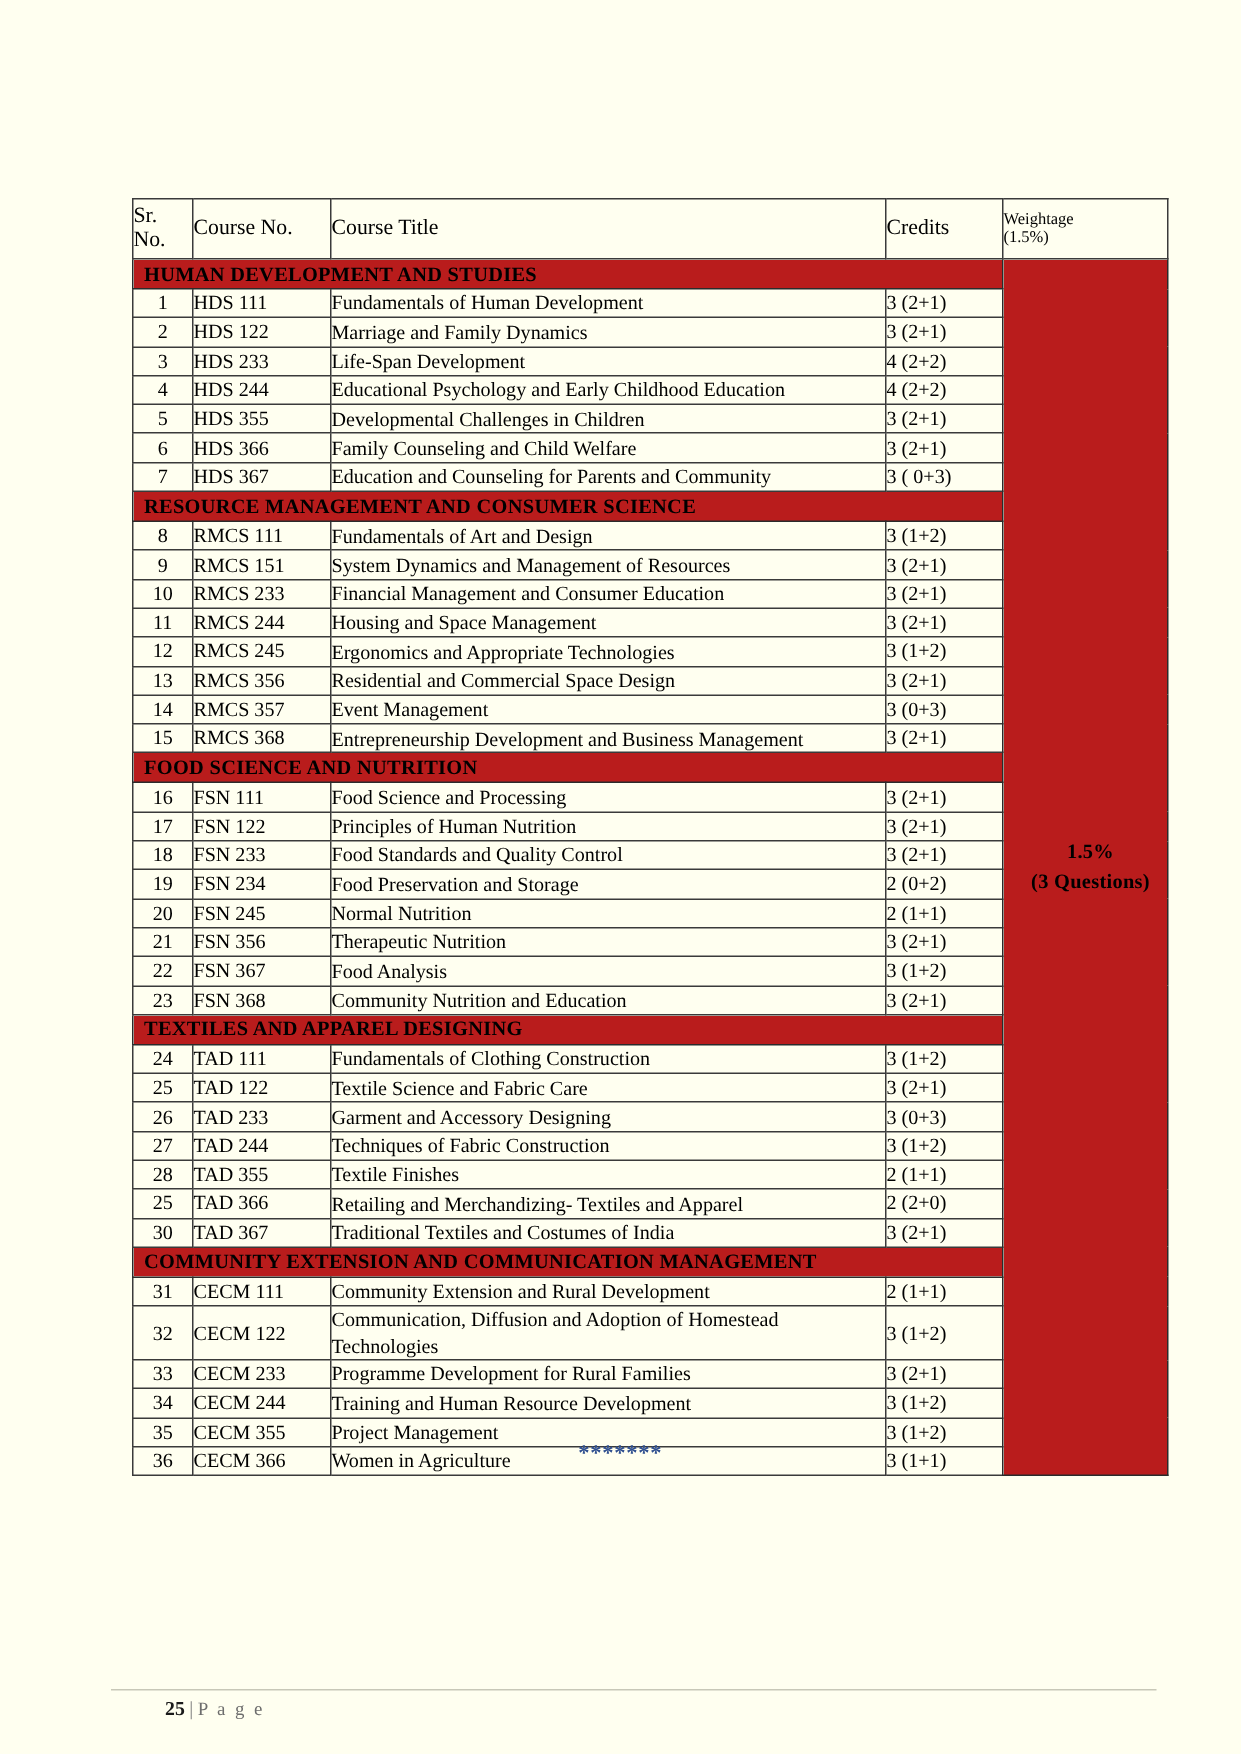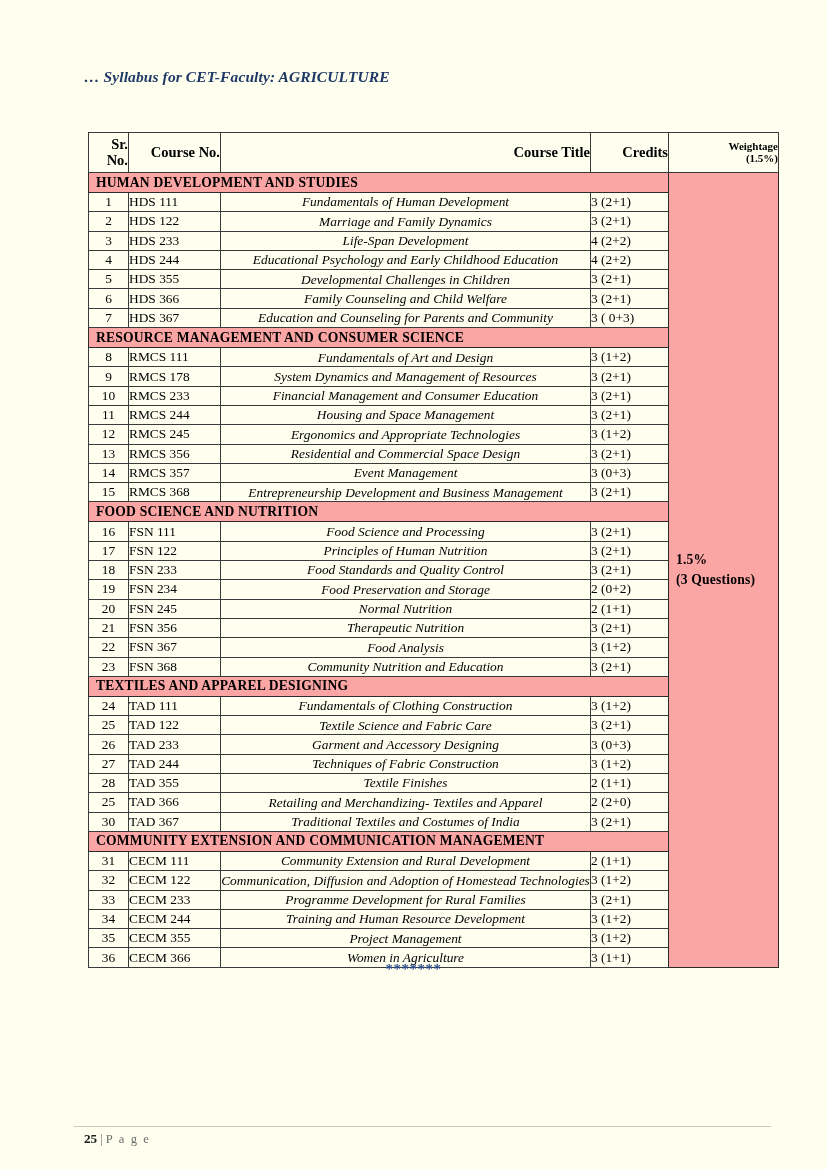--- a/index.html
+++ b/index.html
@@ -69,33 +69,33 @@
 
   
   col.c-sr    { width: 40px; }
   col.c-code  { width: 92px; }
   col.c-title { width: 370px; }
   col.c-cred  { width: 78px; }
   col.c-wt    { width: 110px; }
 
   thead th {
     background: #d9d9d9;
-    font-weight: bold;
+    font-weight: normal;
     font-size: 14.5px;
-    text-align: right;
+    text-align: left;
     height: 39px;
     line-height: 1.08;
     border: 1px solid #2b2b2b;
   }
   thead th.th-wt {
     font-size: 11px;
   }
 
   tr.section-row td {
-    background: #fca5a5;
+    background: #b91c1c;
     font-weight: bold;
     font-size: 13.6px;
     height: 19px;
     padding: 0 0 0 7px;
     letter-spacing: 0.2px;
     border-left: 1px solid #2b2b2b;
     border-right: 1px solid #2b2b2b;
     border-top: 1px solid #2b2b2b;
     border-bottom: 1px solid #2b2b2b;
     white-space: nowrap;
@@ -107,31 +107,30 @@
     font-size: 13.4px;
   }
   td.cell-sr {
     text-align: center;
   }
   td.cell-code {
     text-align: left;
     padding-left: 11px;
   }
   td.cell-title {
-    text-align: center;
+    text-align: left;
     padding-left: 6px;
     line-height: 1.30;
-    font-style: italic;
   }
   td.cell-cred {
     text-align: left;
   }
 
   td.cell-wt {
-    text-align: left;
+    text-align: center;
     vertical-align: middle;
     font-size: 14px;
     line-height: 1.45;
     border: 1px solid #2b2b2b;
   }
 
   
   .asterisks {
     position: absolute;
     left: 0;
@@ -165,20 +164,21 @@
     font-size: 13.2px;
   }
   .footer-left {
     color: #1f6fb4;
     font-weight: bold;
     letter-spacing: 0.1px;
     white-space: nowrap;
   }
   .footer-right {
     white-space: nowrap;
+    margin-left: 26px;
   }
   .footer-pagenum {
     color: #1a1a1a;
     font-weight: bold;
     font-size: 13.2px;
   }
   .footer-sep {
     color: #808080;
     padding: 0 3px;
   }
@@ -186,21 +186,20 @@
     color: #6d6d6d;
     font-size: 12.6px;
     letter-spacing: 1.6px;
   }
 </style>
 </head>
 <body>
 
 <div class="page">
 
-  <div class="doc-title">… Syllabus for CET-Faculty: AGRICULTURE</div>
 
 
   <div class="table-wrap">
     <table class="syllabus">
       <colgroup>
         <col class="c-sr">
           <col class="c-code">
           <col class="c-title">
           <col class="c-cred">
           <col class="c-wt">
@@ -274,21 +273,21 @@
             <td colspan="4">RESOURCE MANAGEMENT AND CONSUMER SCIENCE</td>
           </tr>
           <tr class="course-row">
             <td class="cell-sr">8</td>
             <td class="cell-code">RMCS 111</td>
             <td class="cell-title">Fundamentals of Art and Design</td>
             <td class="cell-cred">3 (1+2)</td>
           </tr>
           <tr class="course-row">
             <td class="cell-sr">9</td>
-            <td class="cell-code">RMCS 178</td>
+            <td class="cell-code">RMCS 151</td>
             <td class="cell-title">System Dynamics and Management of Resources</td>
             <td class="cell-cred">3 (2+1)</td>
           </tr>
           <tr class="course-row">
             <td class="cell-sr">10</td>
             <td class="cell-code">RMCS 233</td>
             <td class="cell-title">Financial Management and Consumer Education</td>
             <td class="cell-cred">3 (2+1)</td>
           </tr>
           <tr class="course-row">

